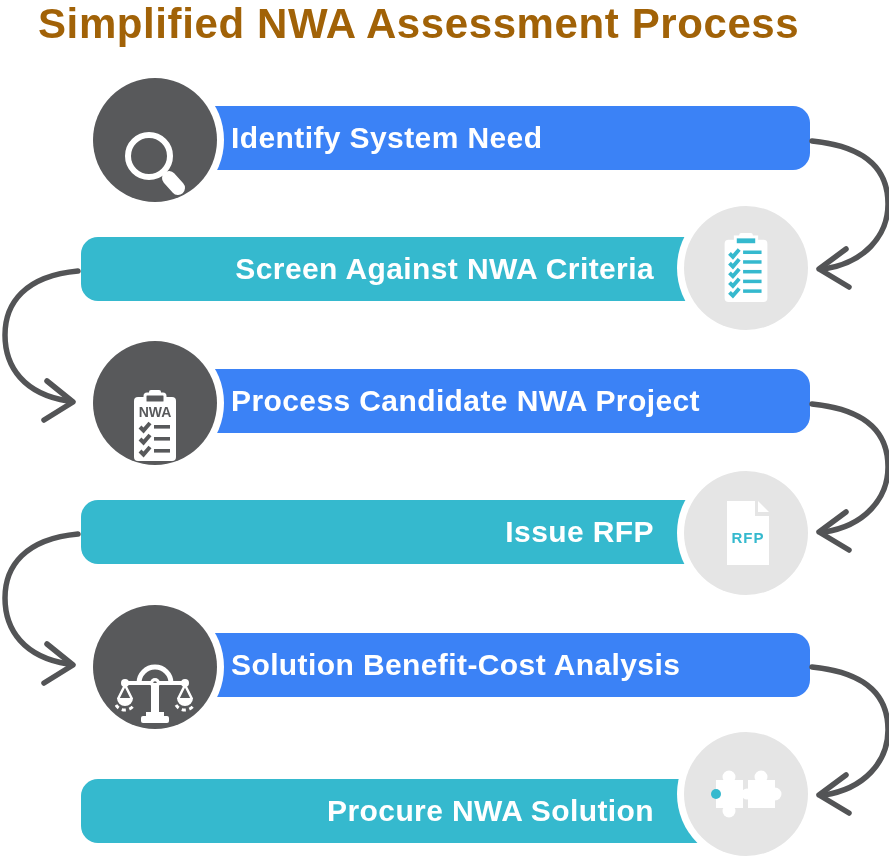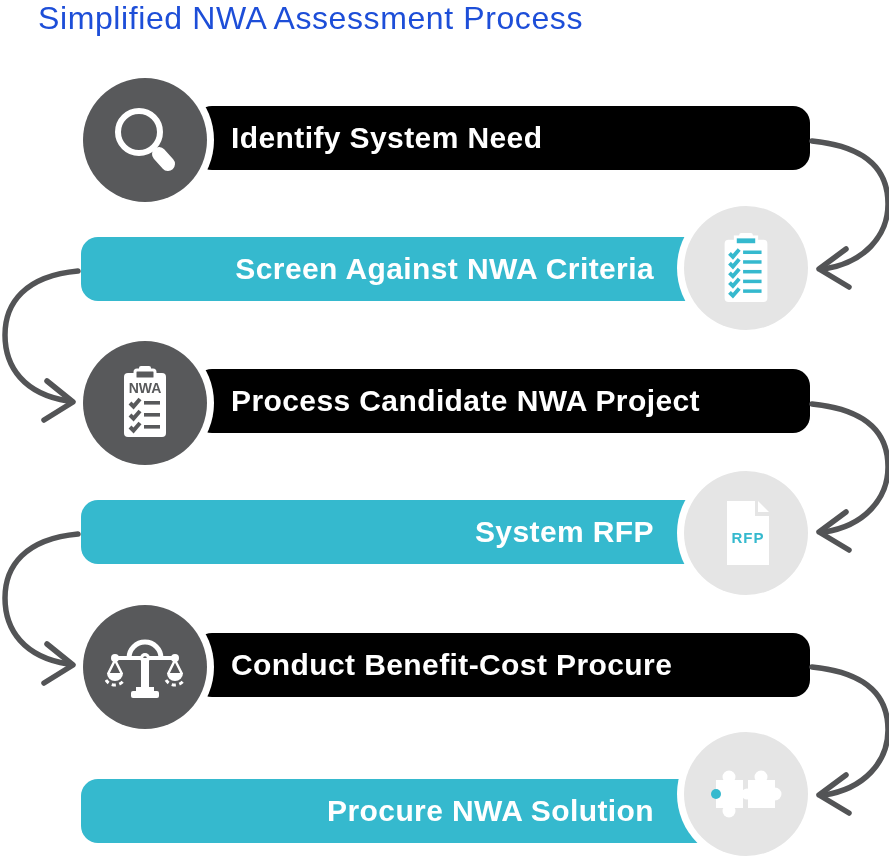--- a/index.html
+++ b/index.html
@@ -1,31 +1,31 @@
 <!DOCTYPE html>
 <html><head>
 <meta charset="utf-8">
 <style>
   html,body{margin:0;padding:0;background:#ffffff;}
   body{width:889px;height:860px;position:relative;overflow:hidden;
        font-family:"Liberation Sans", sans-serif;}
 
-  .title{position:absolute;left:38px;top:0px;font-size:32px;font-weight:normal;
-         color:#1d4ed8;letter-spacing:0.6px;white-space:nowrap;}
+  .title{position:absolute;left:38px;top:0px;font-size:42px;font-weight:bold;
+         color:#a16207;letter-spacing:0.6px;white-space:nowrap;}
 
   .bar{position:absolute;height:64px;border-radius:17px;display:flex;align-items:center;
        color:#ffffff;font-weight:bold;font-size:30px;letter-spacing:0.4px;z-index:1;
        box-sizing:border-box;white-space:nowrap;}
-  .bar.gray{background:#000000;left:195px;width:615px;padding-left:36px;}
+  .bar.gray{background:#3b82f6;left:195px;width:615px;padding-left:36px;}
   .bar.teal{background:#35b9ce;left:81px;width:685px;justify-content:flex-end;padding-right:112px;}
 
   .circle{position:absolute;width:124px;height:124px;border-radius:50%;
           box-shadow:0 0 0 7px #ffffff;z-index:2;display:flex;
           align-items:center;justify-content:center;}
-  .circle.gray{background:#58595b;left:83px;}
+  .circle.gray{background:#58595b;left:93px;align-items:flex-end;}
   .circle.teal{background:#e5e5e5;left:684px;}
 
   
   #bar1{top:106px}#bar2{top:237px}#bar3{top:369px}#bar4{top:500px}#bar5{top:633px}#bar6{top:779px}
   #circ1{top:78px}#circ2{top:206px}#circ3{top:341px}#circ4{top:471px}#circ5{top:605px}#circ6{top:732px}
 
   #arrows{position:absolute;left:0;top:0;z-index:3;pointer-events:none;}
 </style>
 </head>
 <body>
@@ -83,32 +83,32 @@
     </g>
     <g fill="#58595b">
       <rect x="34" y="36" width="16" height="3.6"></rect>
       <rect x="34" y="48" width="16" height="3.6"></rect>
       <rect x="34" y="60" width="16" height="3.6"></rect>
     </g>
   </svg>
 </div>
 
 <div class="bar teal" id="bar4">
-  <span>System RFP</span>
+  <span>Issue RFP</span>
 </div>
 <div class="circle teal" id="circ4">
   <svg width="72" height="74" viewBox="0 0 72 74">
     <path d="M17 5 L45 5 L45 20 L59 20 L59 69 L17 69 Z" fill="#ffffff"></path>
     <path d="M48 5 L59 16 L48 16 Z" fill="#ffffff"></path>
     <text x="38" y="47" text-anchor="middle" font-size="15" font-weight="bold" fill="#35b9ce" letter-spacing="1" font-family="Liberation Sans, sans-serif">RFP</text>
   </svg>
 </div>
 
 <div class="bar gray" id="bar5">
-  <span>Conduct Benefit-Cost Procure</span>
+  <span>Solution Benefit-Cost Analysis</span>
 </div>
 <div class="circle gray" id="circ5">
   <svg width="80" height="74" viewBox="-2 0 80 74">
     <path d="M22 28 A 16 16 0 0 1 54 28" stroke="#ffffff" stroke-width="5" fill="none"></path>
     <line x1="8" y1="28" x2="68" y2="28" stroke="#ffffff" stroke-width="4"></line>
     <circle cx="8" cy="28" r="4" fill="#ffffff"></circle>
     <circle cx="38" cy="28" r="5" fill="#ffffff"></circle>
     <circle cx="38" cy="28" r="1.8" fill="#58595b"></circle>
     <circle cx="68" cy="28" r="4" fill="#ffffff"></circle>
     <rect x="34" y="28" width="8" height="31" fill="#ffffff"></rect>

